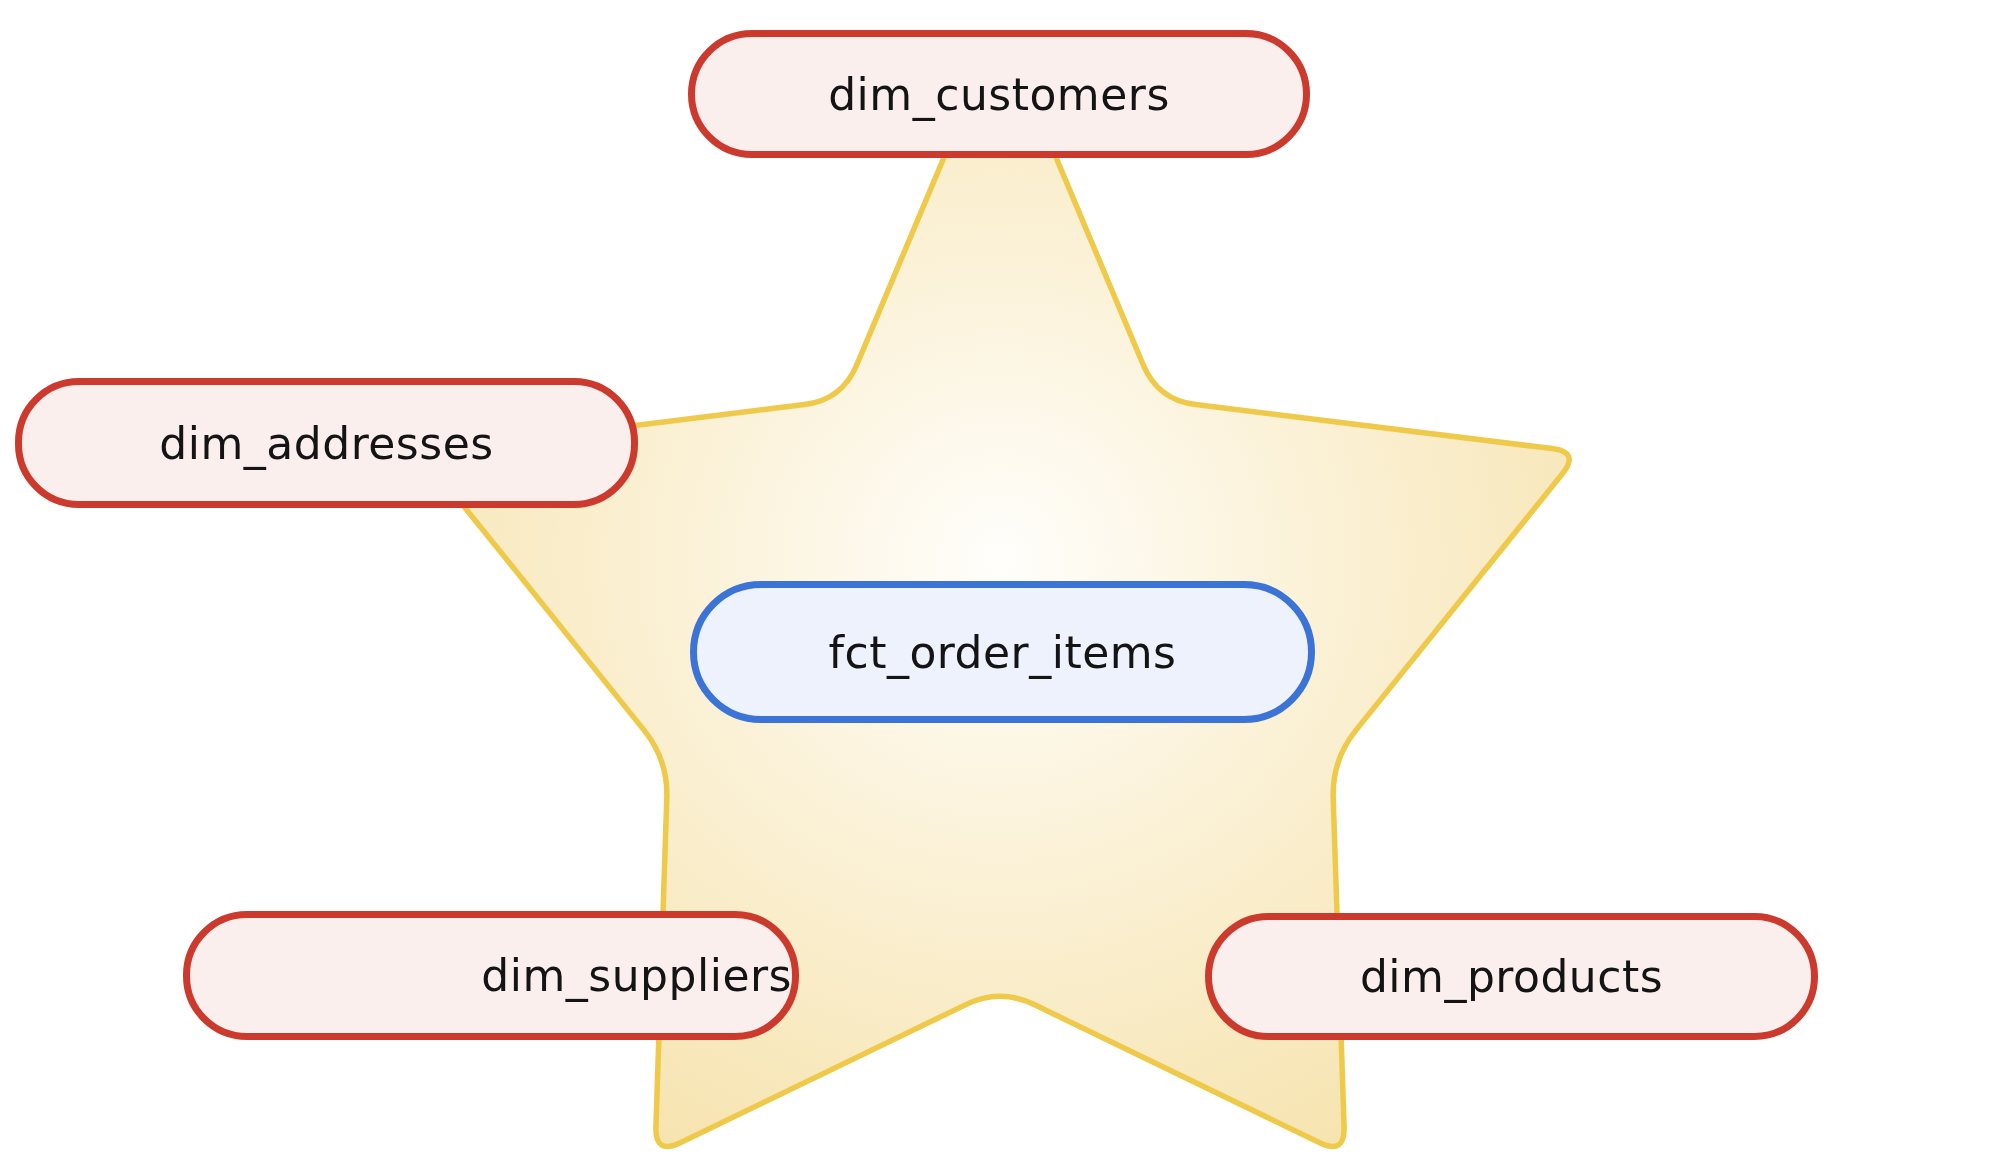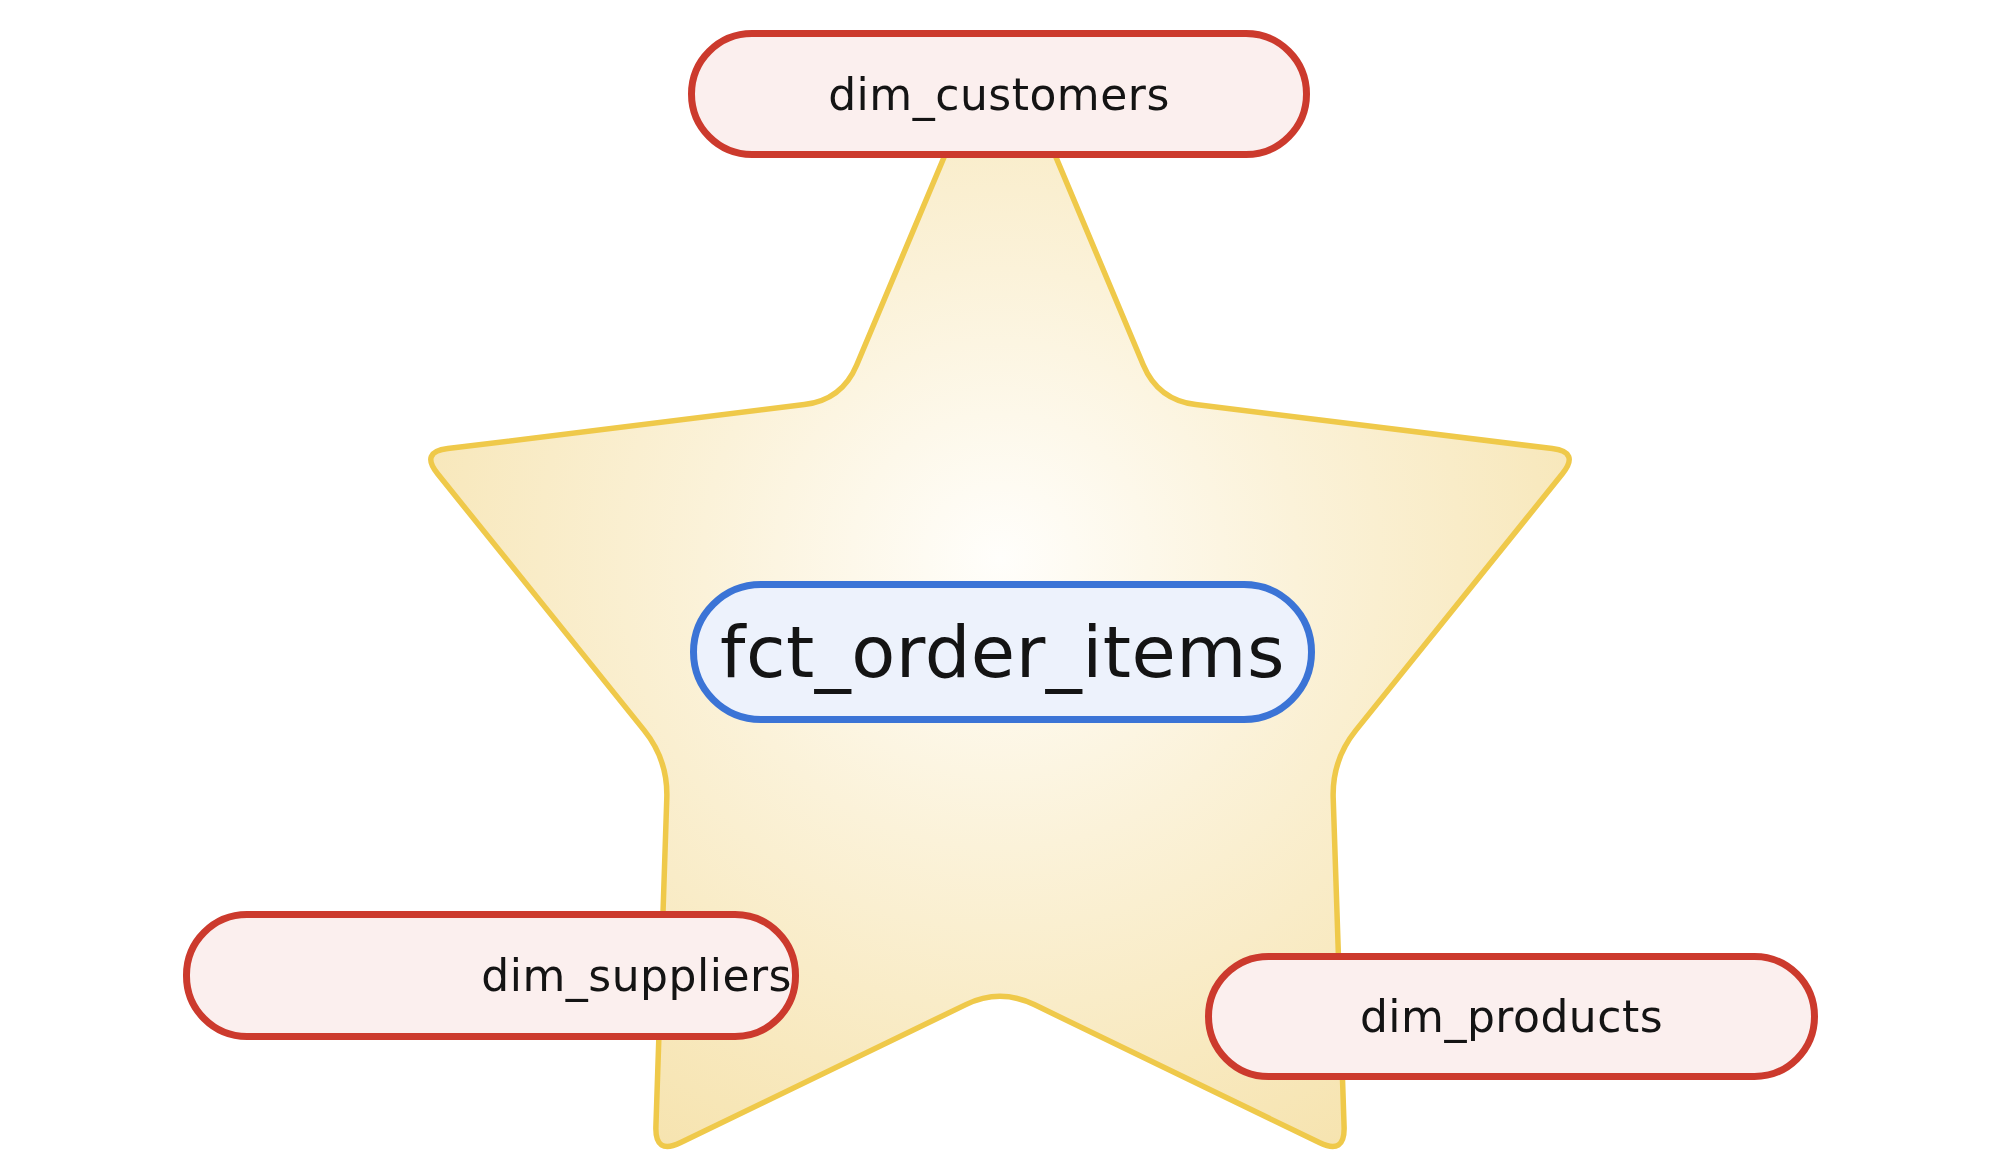--- a/index.html
+++ b/index.html
@@ -24,23 +24,23 @@
     display:flex; align-items:center; justify-content:center;
     border-radius:64px; border:7px solid;
     font-size:44px; letter-spacing:0.5px; color:var(--text);
     white-space:nowrap;
   }
   .node.dim{border-color:var(--dim-border); background:var(--dim-fill);}
   .node.fact{border-color:var(--fact-border); background:var(--fact-fill);}
   .n-customers {left:688px;  top:30px;  width:622px; height:128px;}
   .n-addresses {left:15px;   top:378px; width:623px; height:130px;}
   .n-warehouses{left:1369px; top:377px; width:619px; height:128px;}
-  .n-fact      {left:690px;  top:581px; width:625px; height:142px; border-radius:71px; font-size:72px;}
+  .n-fact      {left:690px;  top:581px; width:625px; height:142px; border-radius:71px; font-size:44px;}
   .n-suppliers {left:183px;  top:911px; width:616px; height:129px;justify-content:flex-end;}
-  .n-products  {left:1205px; top:913px; width:613px; height:127px;margin-top:40px;}
+  .n-products  {left:1205px; top:913px; width:613px; height:127px;}
 </style>
 </head>
 <body>
 
 <div class="canvas">
 
   <svg class="star-svg" viewBox="0 0 2000 1171" aria-hidden="true">
     <defs>
       <radialGradient id="starGrad" cx="50%" cy="47%" r="62%">
         <stop offset="0%" class="stop-center"></stop>
@@ -48,20 +48,23 @@
         <stop offset="100%" class="stop-edge"></stop>
       </radialGradient>
     </defs>
     <path id="star-path" class="star-path" d="M989.2,49.8 Q1000,24 1010.8,49.8 L1143.3,365.0 Q1158,400 1195.7,404.6 L1552.2,448.6 Q1580,452 1562.4,473.8 L1355.8,730.4 Q1332,760 1333.2,798.0 L1344.1,1127.0 Q1345,1155 1319.8,1142.8 L1034.2,1004.6 Q1000,988 965.8,1004.6 L680.2,1142.8 Q655,1155 655.9,1127.0 L666.8,798.0 Q668,760 644.2,730.4 L437.6,473.8 Q420,452 447.8,448.6 L804.3,404.6 Q842,400 856.7,365.0 Z"></path>
   </svg>
 
   <div class="node dim n-customers">
     <span>dim_customers</span>
   </div>
 
+  <div class="node dim n-addresses">
+    <span>dim_addresses</span>
+  </div>
 
 
   <div class="node fact n-fact">
     <span>fct_order_items</span>
   </div>
 
   <div class="node dim n-suppliers">
     <span>dim_suppliers</span>
   </div>
 

